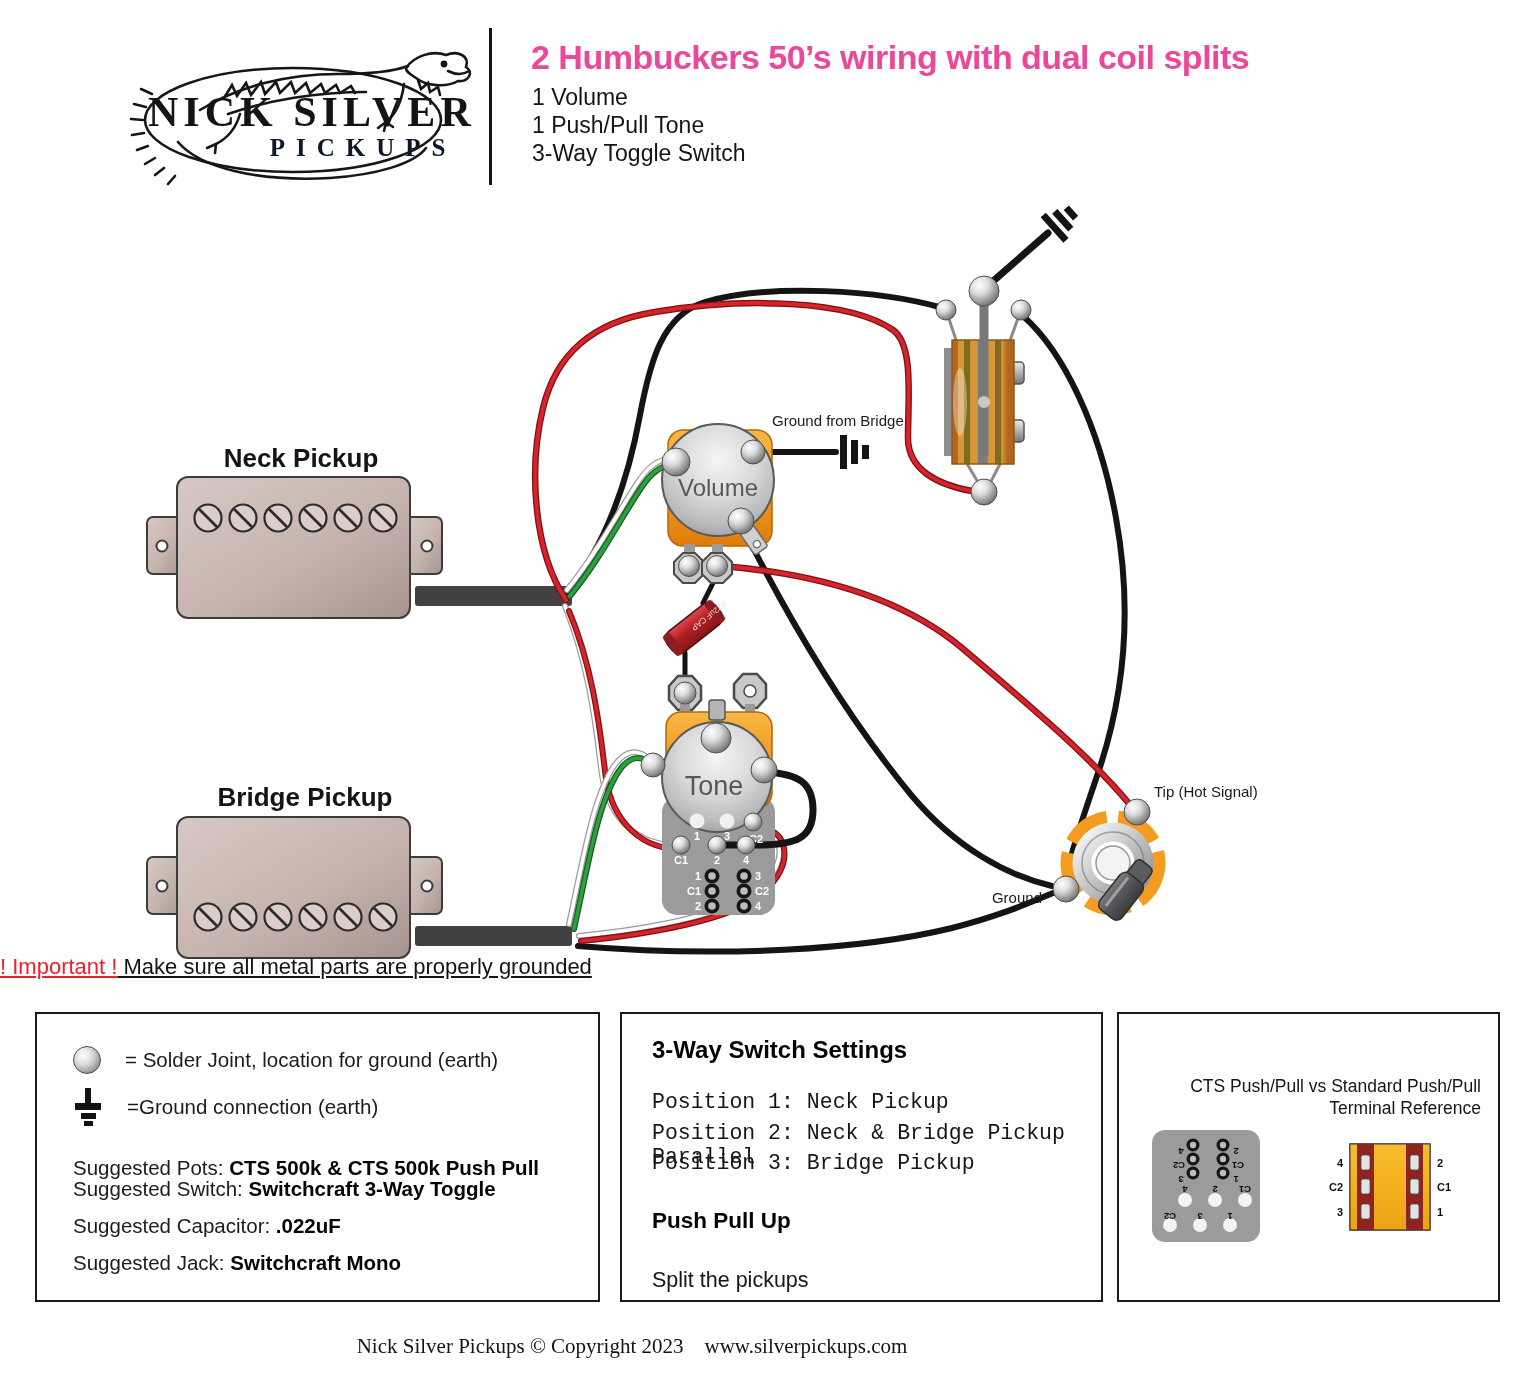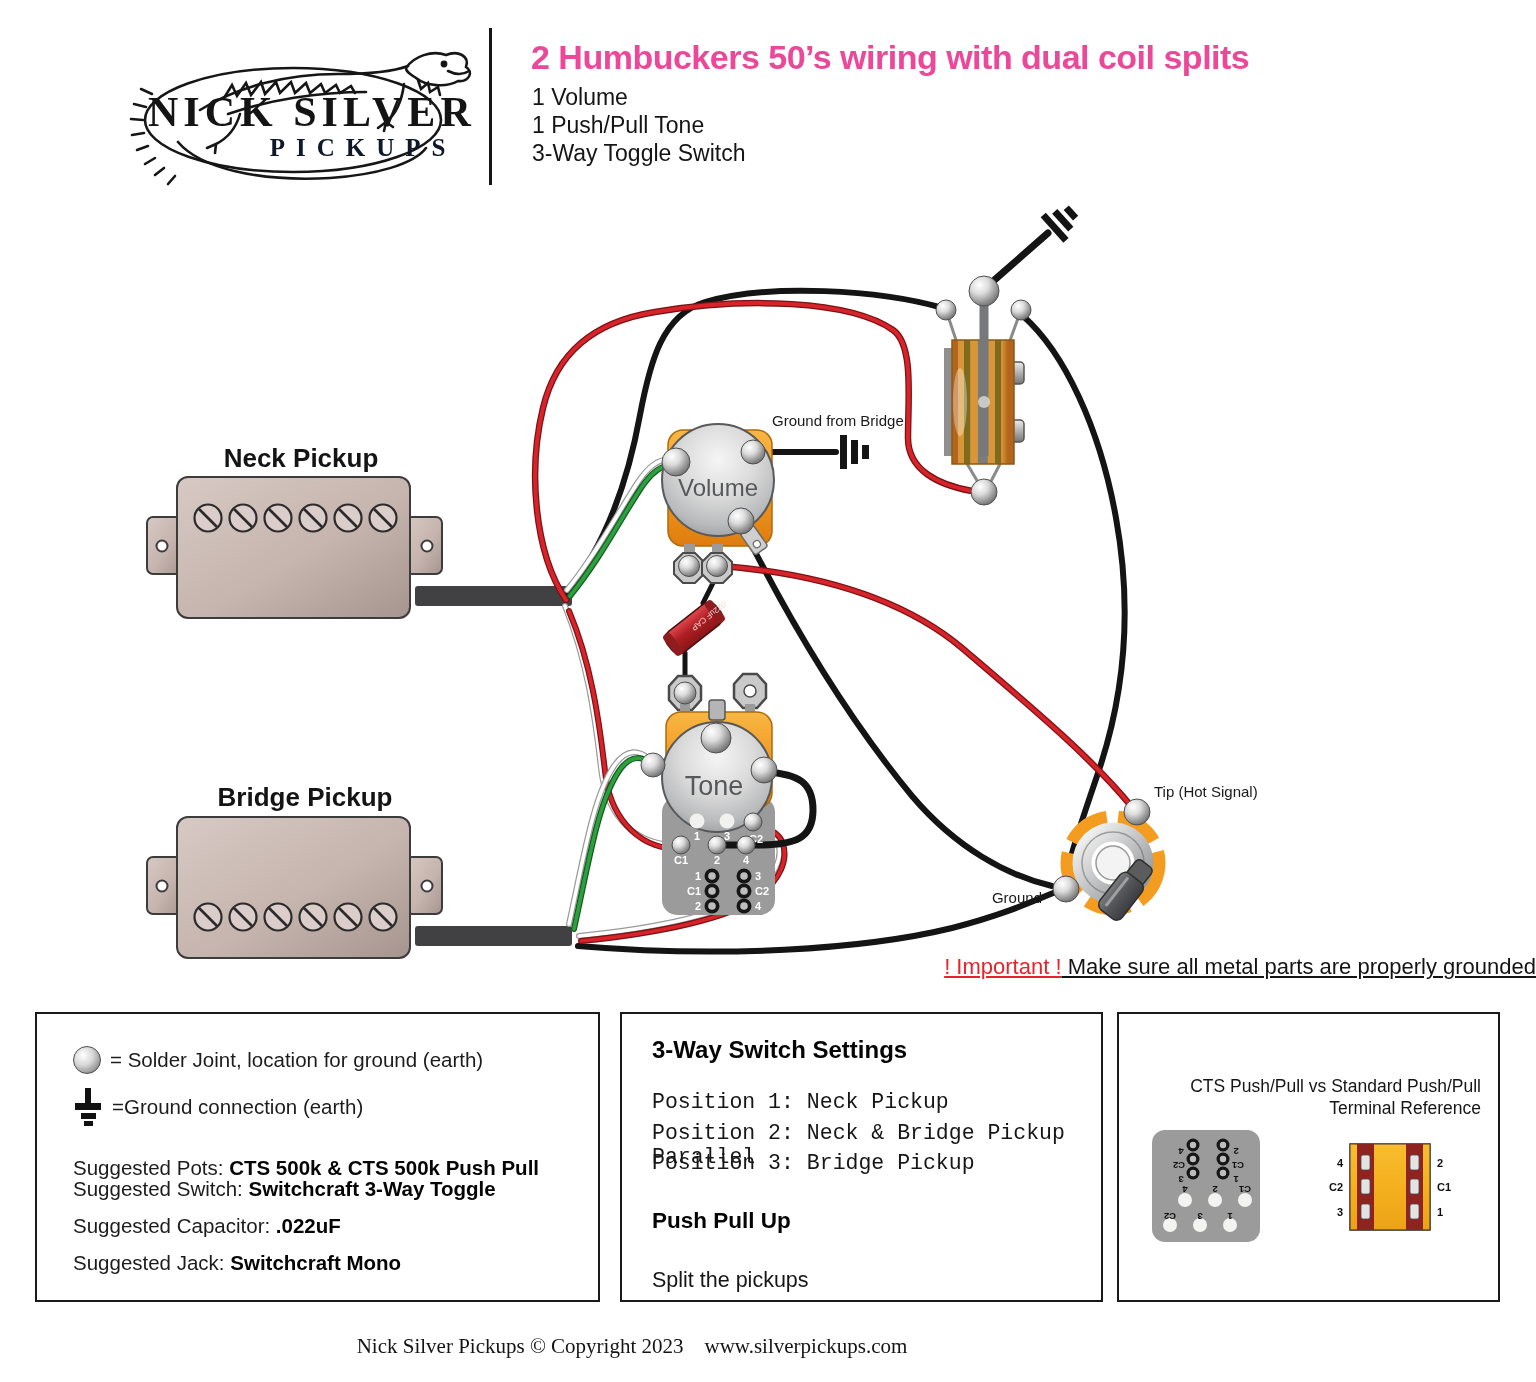--- a/index.html
+++ b/index.html
@@ -10,29 +10,29 @@
   .logo-wrap{left:108px;top:22px;width:390px;height:170px;}
   .brand1{left:148px;top:88px;width:330px;text-align:left;font-family:"Liberation Serif",serif;
           font-size:42px;font-weight:600;letter-spacing:5px;color:#141414;}
   .brand2{left:238px;top:134px;width:250px;text-align:center;font-family:"Liberation Serif",serif;
           font-size:25px;font-weight:600;letter-spacing:11px;color:#0f172a;}
   .divider{left:489px;top:28px;width:3px;height:157px;background:#161616;}
   .title{left:531px;top:38px;font-size:34px;font-weight:bold;color:#ec4899;letter-spacing:-0.5px;}
   .sub{left:532px;font-size:23px;color:#151515;}
   .sub1{top:84px;} .sub2{top:112px;} .sub3{top:140px;}
   
-  .important{left:0;top:954px;width:1536px;text-align:right;font-size:22px;}
+  .important{left:0;top:954px;width:1536px;text-align:left;font-size:22px;}
   .important .red{color:#e8232b;text-decoration:underline;}
   .important .blk{color:#141414;text-decoration:underline;}
   
   .box{border:2px solid #1a1a1a;background:#fff;}
   .box1{left:35px;top:1012px;width:561px;height:286px;}
   .box2{left:620px;top:1012px;width:479px;height:286px;}
   .box3{left:1117px;top:1012px;width:379px;height:286px;}
-  .legend-line{position:absolute;left:36px;display:flex;align-items:center;gap:9px;font-size:20.5px;color:#1c1c1c;}
+  .legend-line{position:absolute;left:36px;display:flex;align-items:center;gap:24px;font-size:20.5px;color:#1c1c1c;}
   .legend-line b{font-weight:bold;color:#050505;}
   .solder-dot{width:26px;height:26px;border-radius:50%;border:1px solid #4c4c4c;
       background:radial-gradient(circle at 35% 32%, #ffffff 0%, #d8d8d8 40%, #8f8f8f 78%, #636363 100%);}
   .b2-title{left:30px;top:22px;font-size:24px;font-weight:bold;color:#050505;}
   .b2-line{left:30px;font-size:21.5px;color:#161616;font-family:Liberation Mono, monospace;}
   .b2-p1{top:76px;} .b2-p2{top:107px;} .b2-p3{top:137px;}
   .b2-pp{left:30px;top:194px;font-size:22.5px;font-weight:bold;color:#050505;}
   .b2-split{left:30px;top:254px;font-size:21.5px;color:#161616;}
   .b3-title{left:0;width:362px;text-align:right;font-size:17.5px;color:#161616;}
   .b3-t1{top:62px;} .b3-t2{top:84px;}

